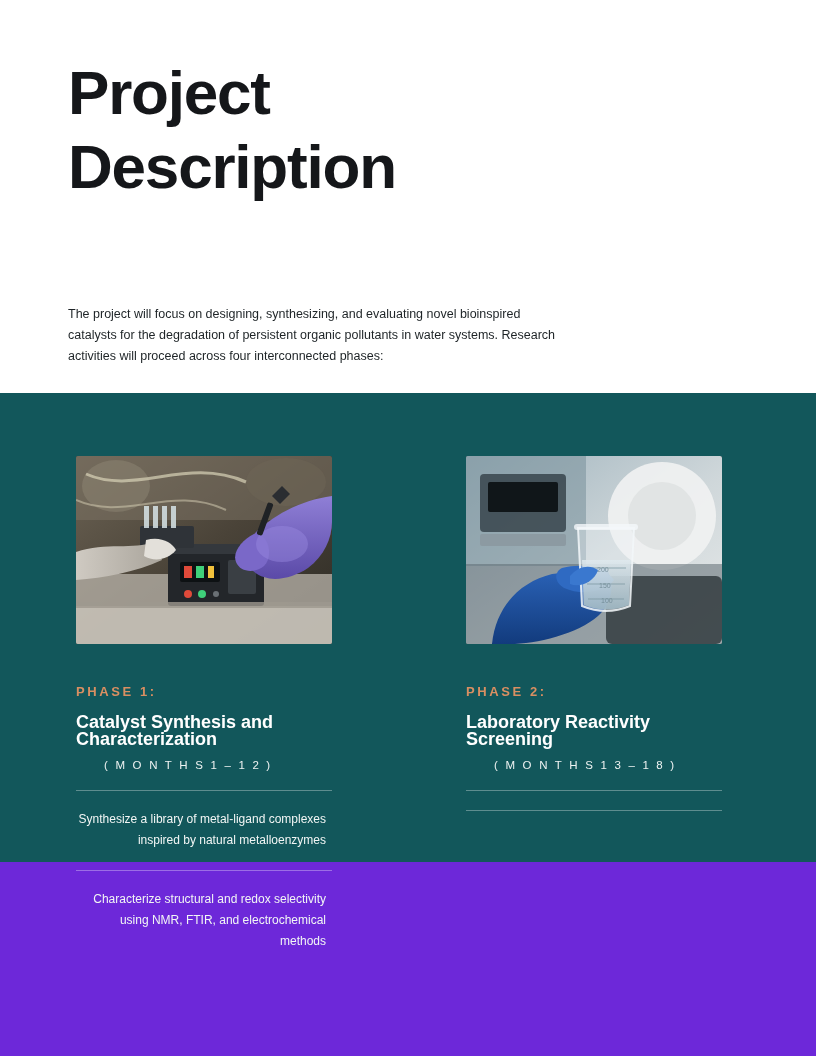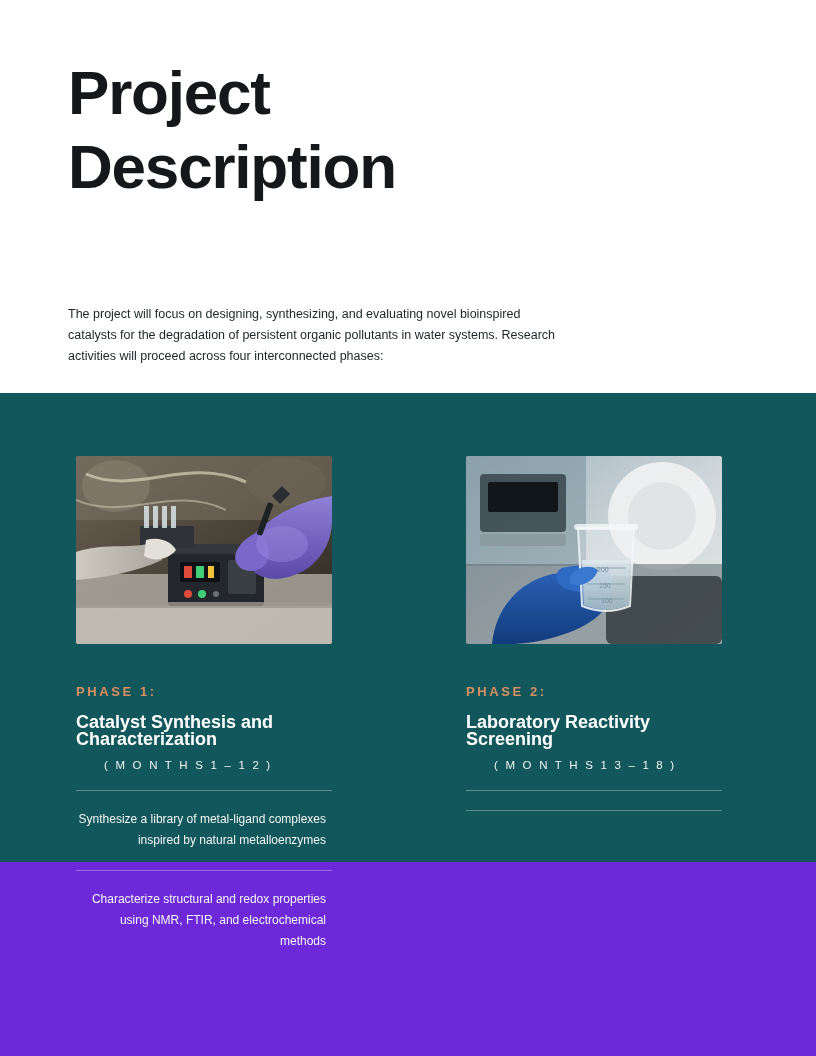--- a/index.html
+++ b/index.html
@@ -176,21 +176,21 @@
             <rect x="0" y="146" width="256" height="6" fill="#9d988e" opacity="0.8"></rect>
           </svg>
         </div>
 
         <div class="phase-label">PHASE 1:</div>
         <div class="phase-title">Catalyst Synthesis and Characterization</div>
         <div class="phase-months">( M O N T H S   1 – 1 2 )</div>
         <div class="rule"></div>
         <div class="bullet">Synthesize a library of metal-ligand complexes inspired by natural metalloenzymes</div>
         <div class="rule"></div>
-        <div class="bullet">Characterize structural and redox properties using NMR, FTIR, and electrochemical methods</div>
+        <div class="bullet">Characterize structural and redox selectivity using NMR, FTIR, and electrochemical methods</div>
       </div>
 
       <div class="col">
         <div class="photo">
           <svg width="256" height="188" viewBox="0 0 256 188">
             <defs>
               <linearGradient id="p2bg" x1="0" y1="0" x2="1" y2="1">
                 <stop offset="0" stop-color="#9fb3bd"></stop>
                 <stop offset="0.55" stop-color="#cfd7da"></stop>
                 <stop offset="1" stop-color="#e7eaea"></stop>

